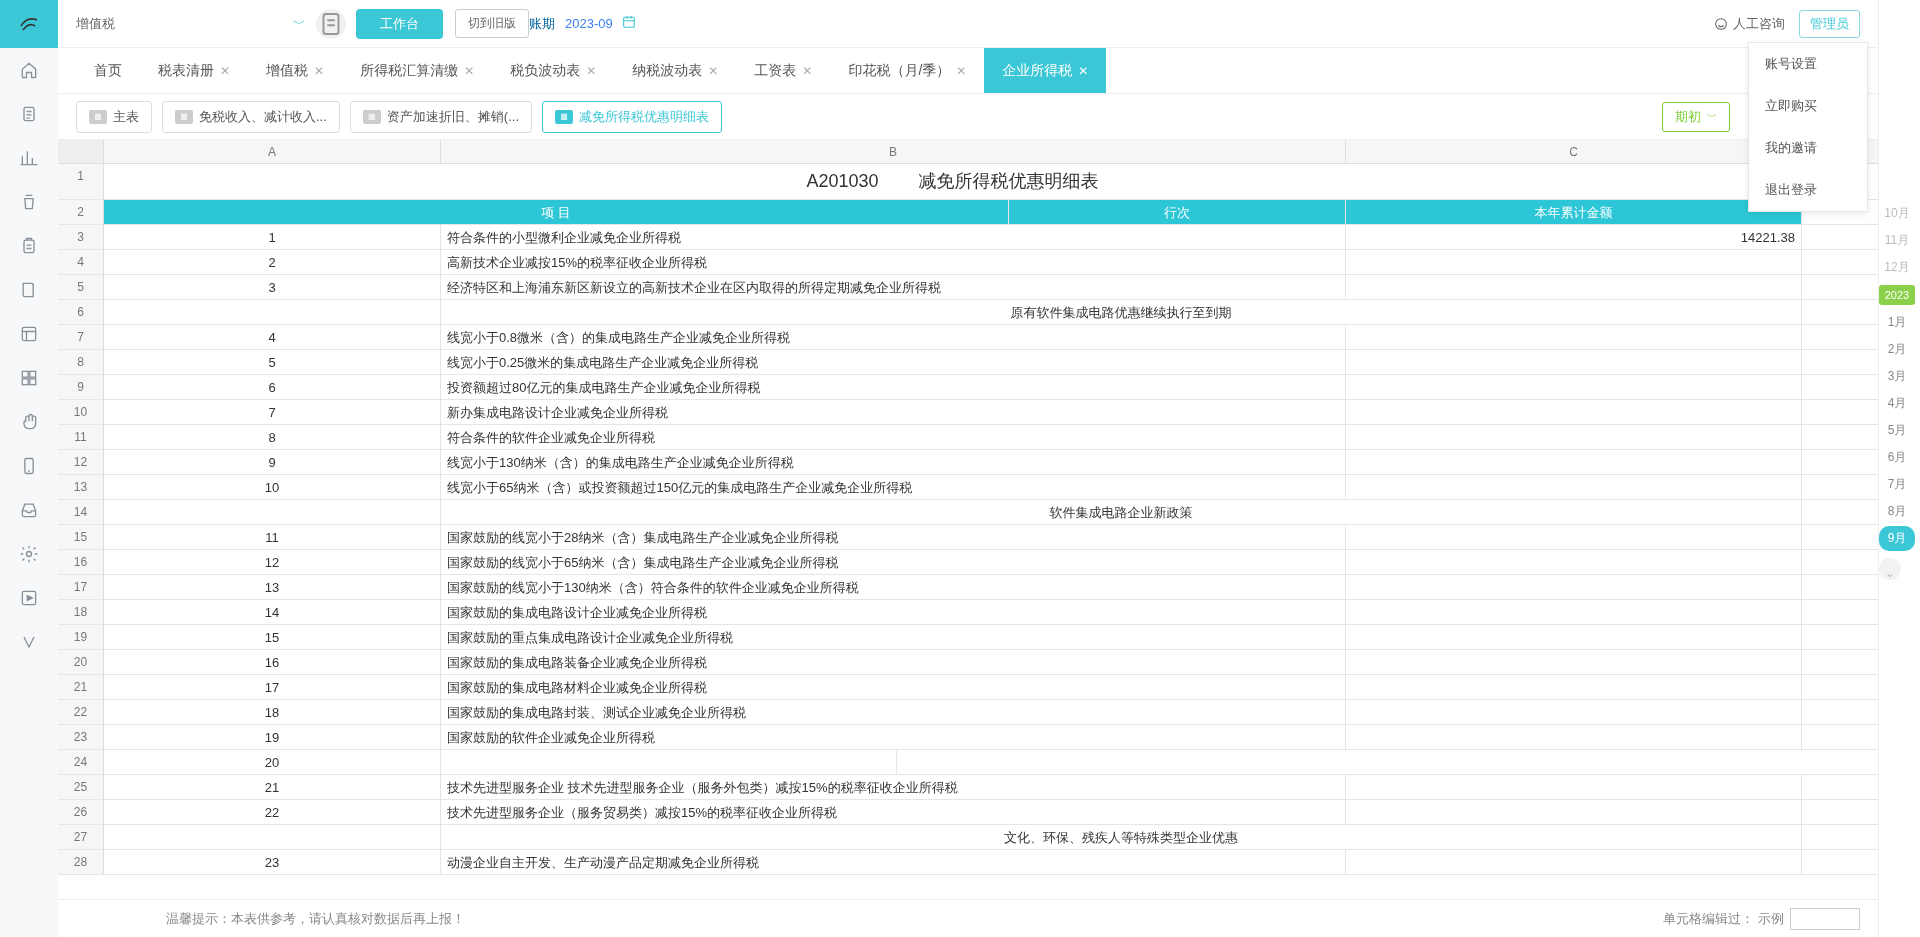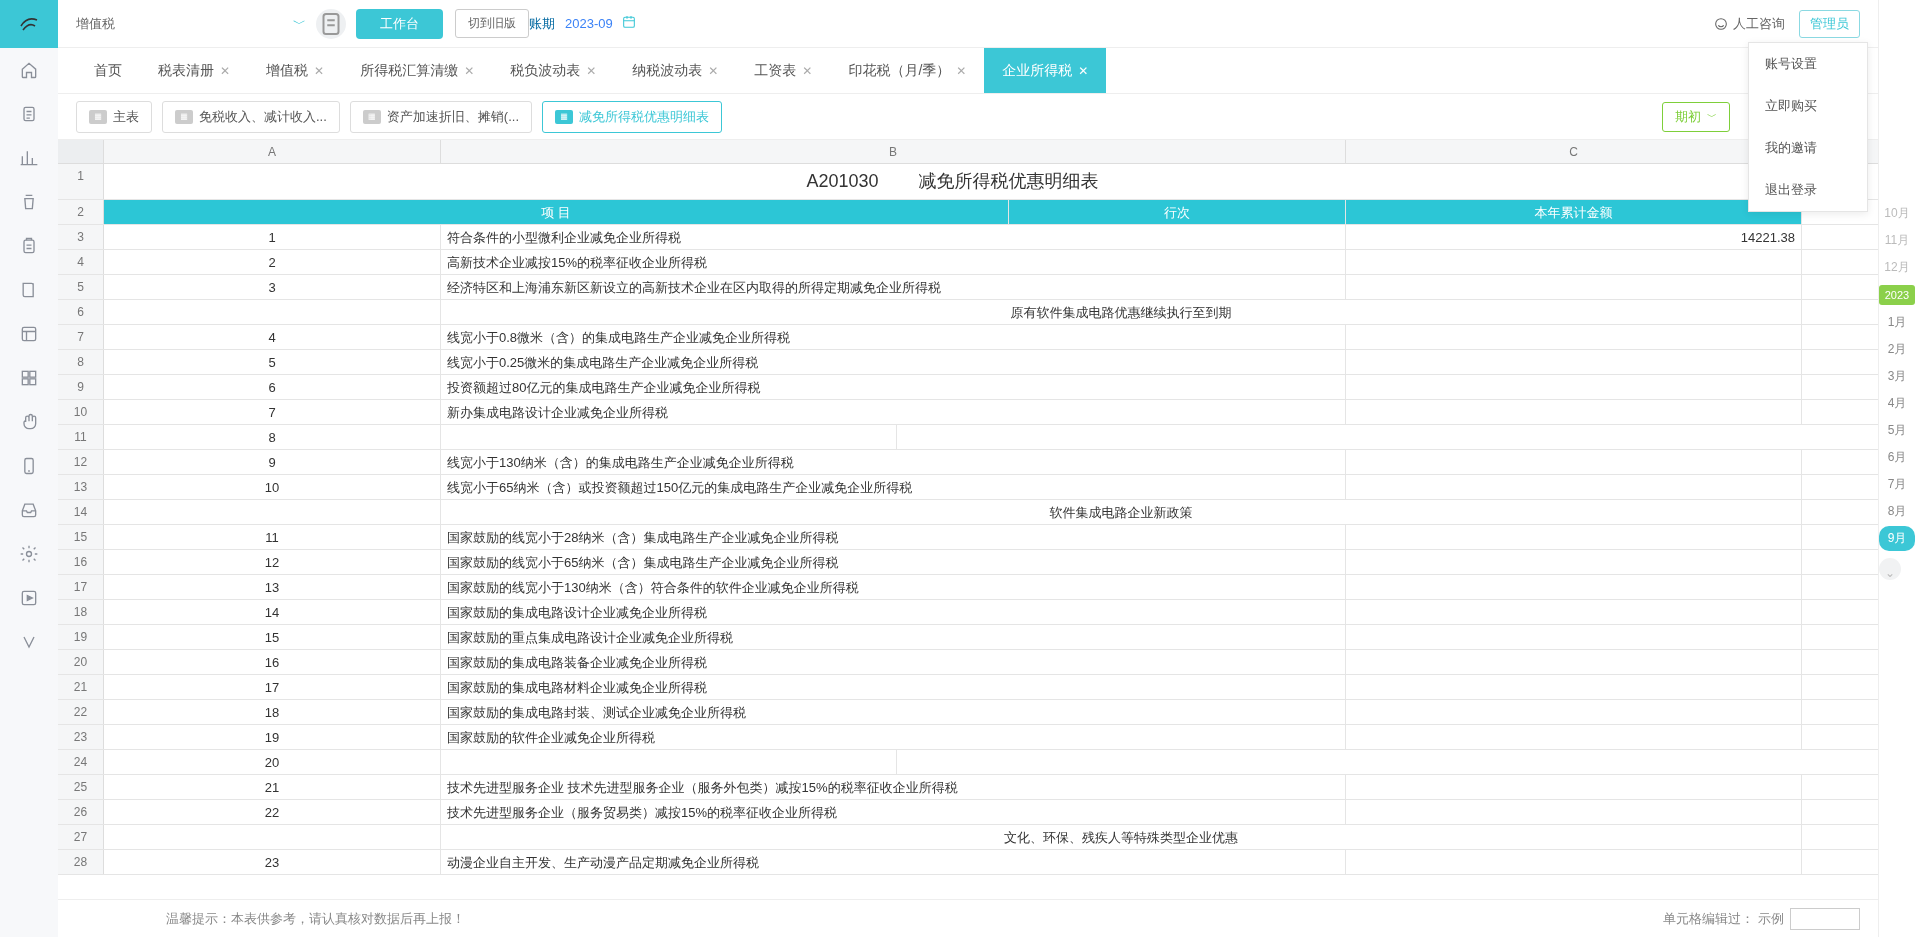--- a/index.html
+++ b/index.html
@@ -360,20 +360,21 @@
           </div>
           <div class="row ">
             <div class="rh">10</div>
             <div class="cell a" style="width:337px">7</div>
             <div class="cell b" style="width:905px">新办集成电路设计企业减免企业所得税</div>
             <div class="cell c" style="width:456px"></div>
           </div>
           <div class="row ">
             <div class="rh">11</div>
             <div class="cell a" style="width:337px">8</div>
+            <div class="cell b" style="width:905px">符合条件的软件企业减免企业所得税</div>
             <div class="cell c" style="width:456px"></div>
           </div>
           <div class="row ">
             <div class="rh">12</div>
             <div class="cell a" style="width:337px">9</div>
             <div class="cell b" style="width:905px">线宽小于130纳米（含）的集成电路生产企业减免企业所得税</div>
             <div class="cell c" style="width:456px"></div>
           </div>
           <div class="row ">
             <div class="rh">13</div>

